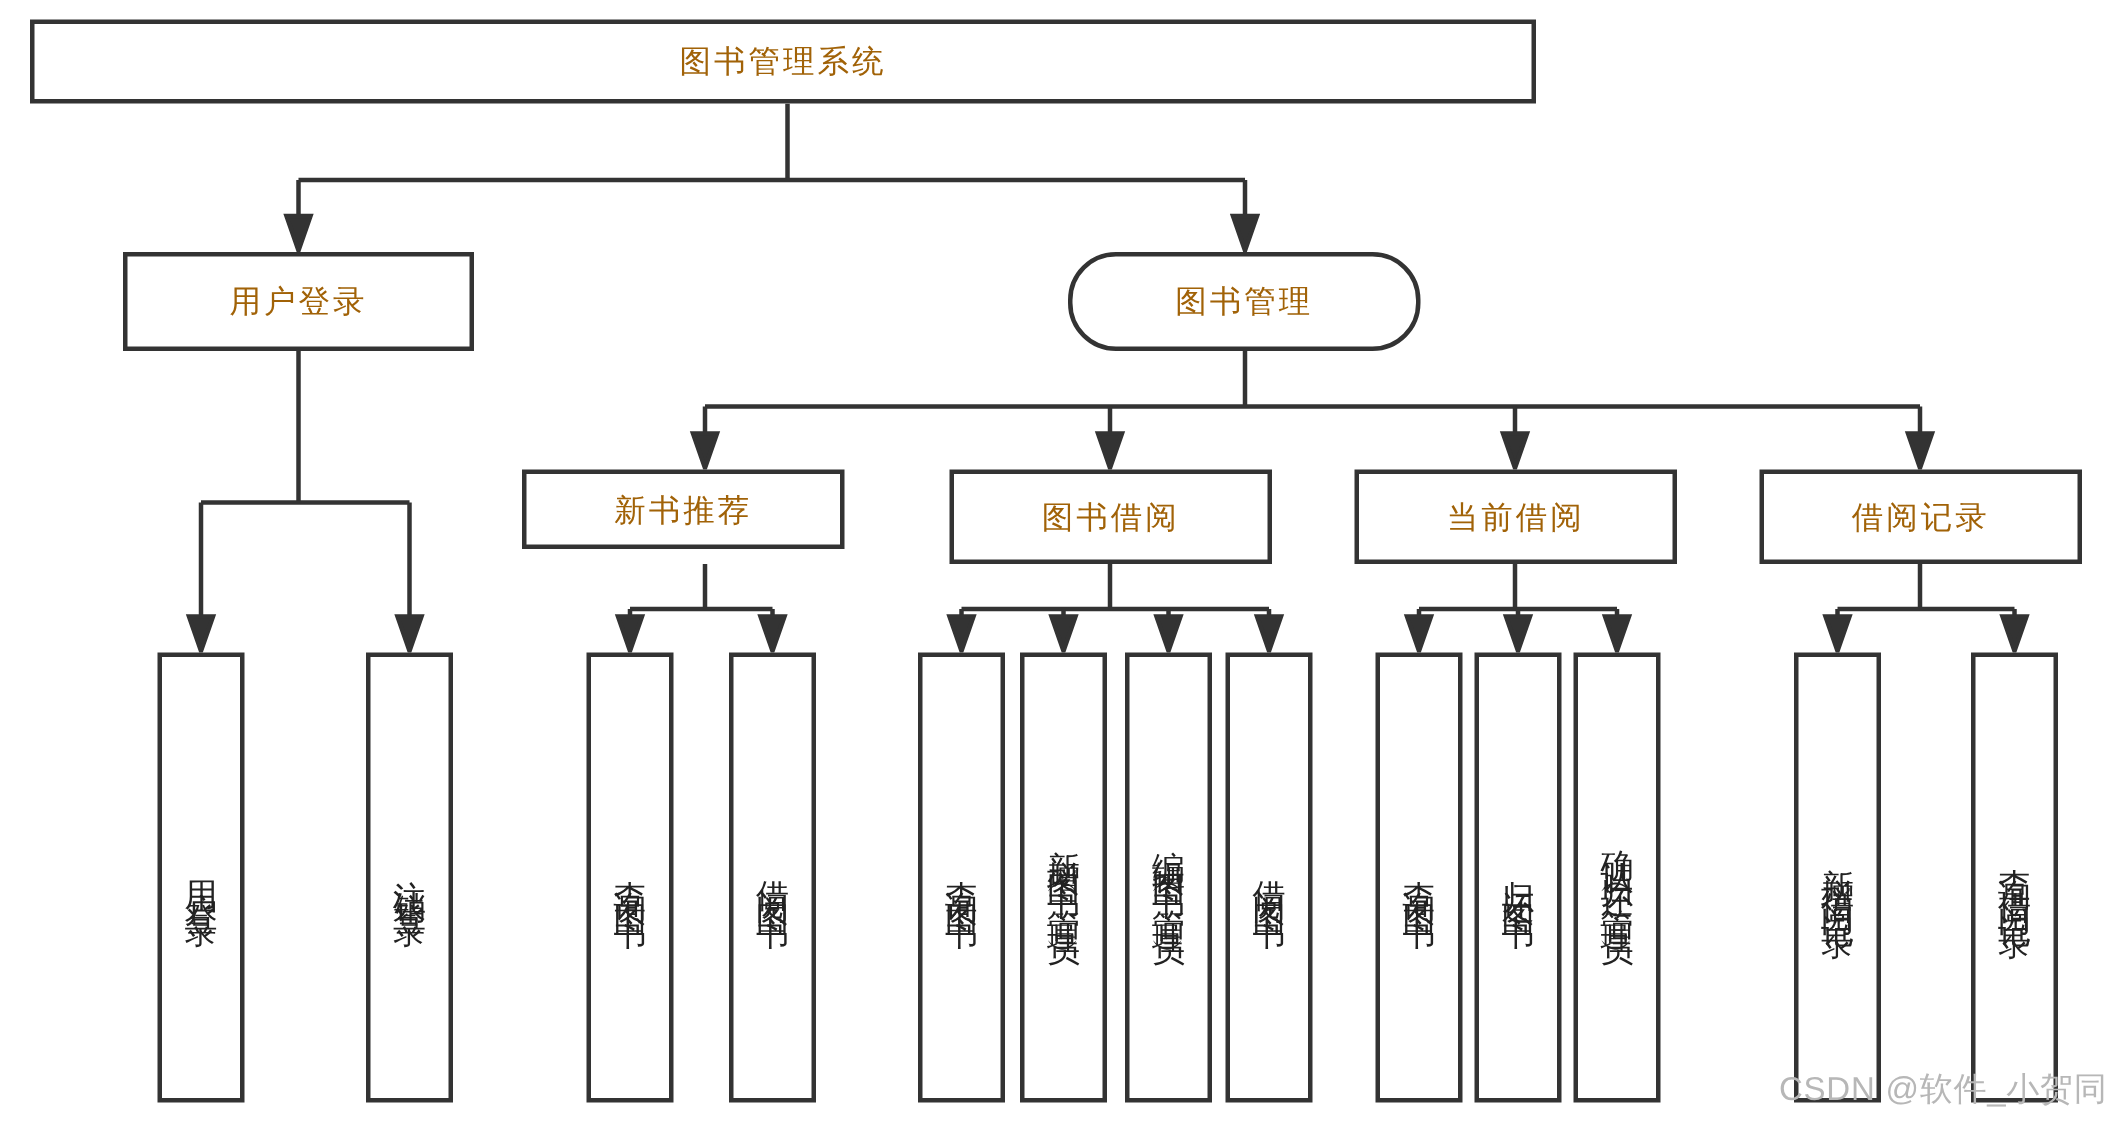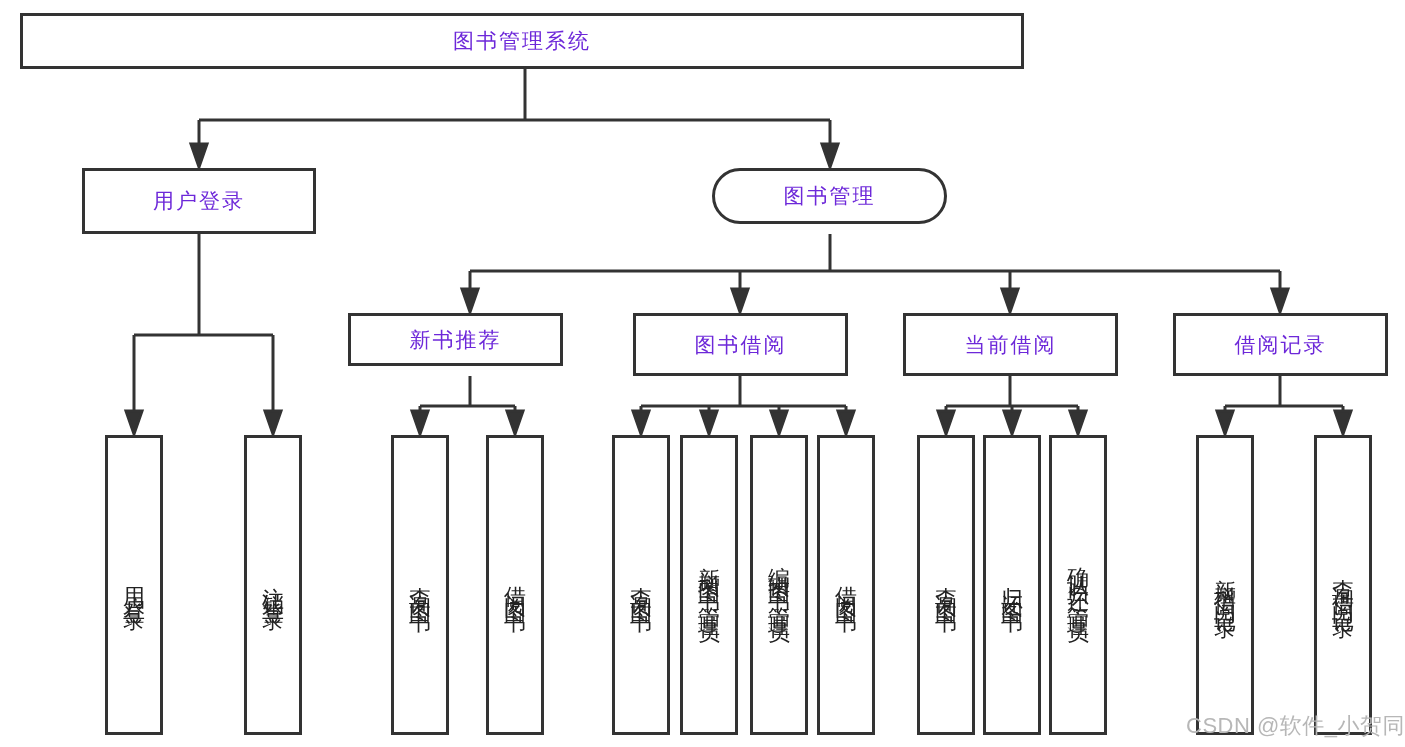--- a/index.html
+++ b/index.html
@@ -24,21 +24,21 @@
   .hbox {
     position: absolute;
     box-sizing: border-box;
     border: 3px solid #333333;
     background: #ffffff;
     display: flex;
     align-items: center;
     justify-content: center;
     font-size: 21px;
     letter-spacing: 2px;
-    color: #6d28d9;
+    color: #a16207;
     z-index: 2;
   }
   .vbox {
     position: absolute;
     box-sizing: border-box;
     width: 58px;
     height: 300px;
     top: 435px;
     border: 3px solid #333333;
     background: #ffffff;
@@ -60,21 +60,21 @@
     top: 711px;
     font-size: 22px;
     color: #b7b7b7;
     letter-spacing: 0.5px;
     white-space: nowrap;
     z-index: 5;
   }
   
   #n-root  { left: 20px;  top: 13px;  width: 1004px; height: 56px; }
   #n-login { left: 82px;  top: 168px; width: 234px;  height: 66px; }
-  #n-mgmt  { left: 712px; top: 168px; width: 235px;  height: 56px; border-radius: 32px; }
+  #n-mgmt  { left: 712px; top: 168px; width: 235px;  height: 66px; border-radius: 32px; }
   #n-rec   { left: 348px; top: 313px; width: 215px;  height: 53px; }
   #n-bor   { left: 633px; top: 313px; width: 215px;  height: 63px; text-align: right; }
   #n-cur   { left: 903px; top: 313px; width: 215px;  height: 63px; }
   #n-log   { left: 1173px;top: 313px; width: 215px;  height: 63px; }
   #l-0  { left: 105px;  }
   #l-1  { left: 244px;  }
   #l-2  { left: 391px;  }
   #l-3  { left: 486px;  }
   #l-4  { left: 612px;  }
   #l-5  { left: 680px;  }

